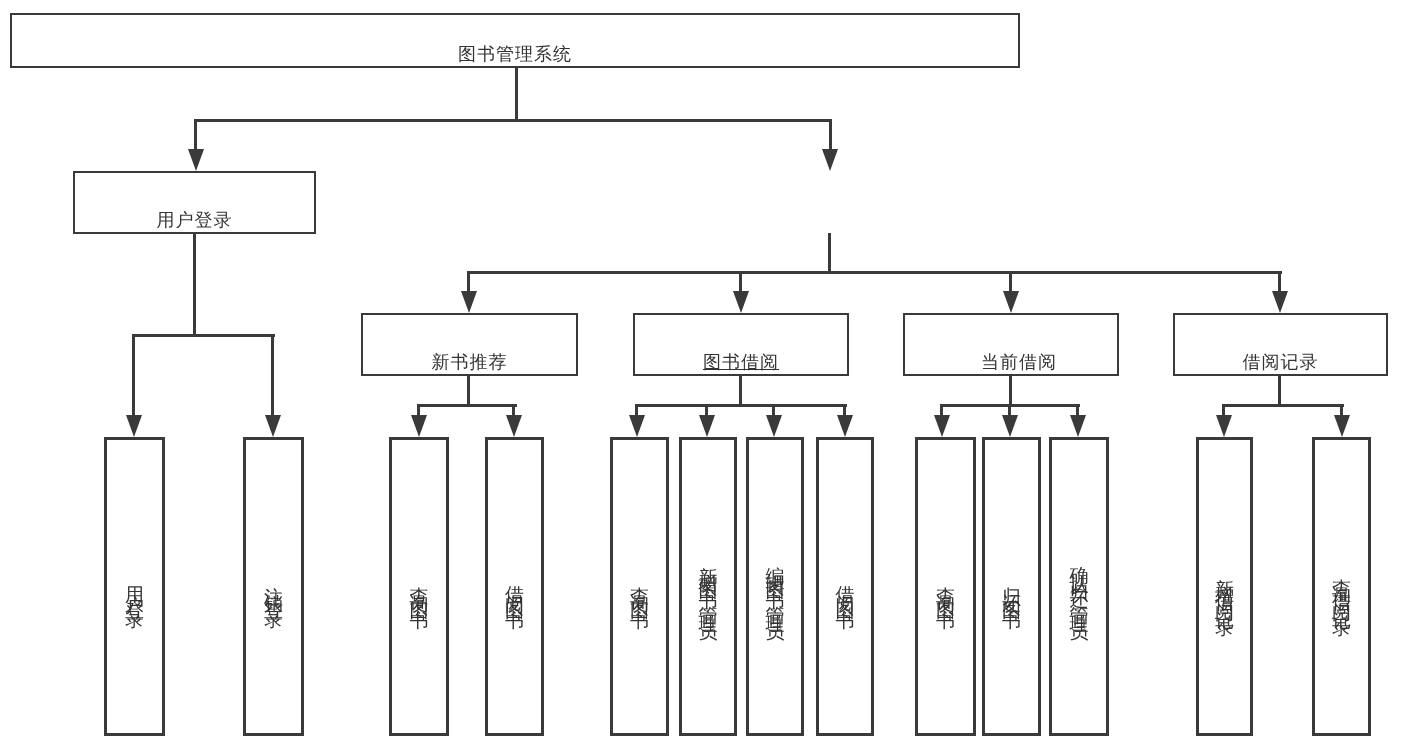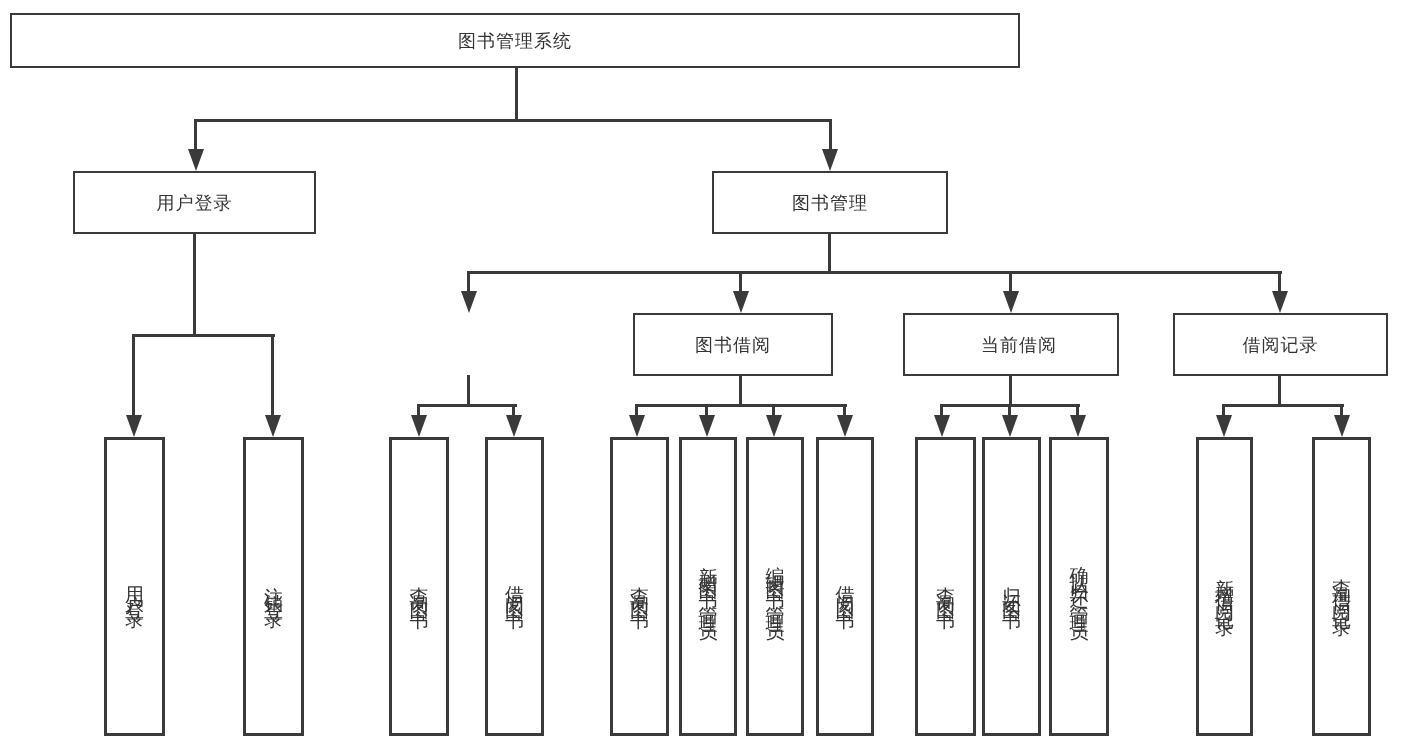--- a/index.html
+++ b/index.html
@@ -10,41 +10,41 @@
   }
   html,body{margin:0;padding:0;background:var(--background);}
   .stage{
     position:relative;width:1405px;height:747px;background:var(--background);
     font-family:"Liberation Sans","DejaVu Sans",sans-serif;color:var(--text);
     overflow:hidden;
   }
   
   .box{
     position:absolute;box-sizing:border-box;border:2px solid var(--line);
-    background:var(--background);display:flex;align-items:center;justify-content:center;
+    background:var(--background);display:flex;align-items:flex-end;justify-content:center;
     font-size:18px;letter-spacing:1px;color:var(--text);
   }
   .vbox{
     position:absolute;box-sizing:border-box;border:3px solid var(--line);
     background:var(--background);top:437px;height:299px;
     display:flex;align-items:center;justify-content:center;
     writing-mode:vertical-rl;text-orientation:mixed;
     font-size:19px;letter-spacing:8px;color:var(--text);
   }
   
   .v{position:absolute;width:3px;background:var(--line);}
   .h{position:absolute;height:3px;background:var(--line);}
   .a{position:absolute;width:0;height:0;border-left:8px solid transparent;
      border-right:8px solid transparent;border-top:22px solid var(--line);}
   
   .n-root{left:10px;top:13px;width:1010px;height:55px;}
   .n-user{left:73px;top:171px;width:243px;height:63px;}
   .n-mgmt{left:712px;top:171px;width:236px;height:63px;}
   .n-rec{left:361px;top:313px;width:217px;height:63px;}
-  .n-bor{left:633px;top:313px;width:200px;height:63px;}
+  .n-bor{left:633px;top:313px;width:216px;height:63px;text-decoration:underline;}
   .n-cur{left:903px;top:313px;width:216px;height:63px;padding-left:16px;}
   .n-log{left:1173px;top:313px;width:215px;height:63px;}
   
   .l1{left:104px;width:61px;}  .l2{left:243px;width:61px;}
   .l3{left:389px;width:60px;}  .l4{left:485px;width:59px;}
   .l5{left:610px;width:59px;}  .l6{left:679px;width:58px;}
   .l7{left:746px;width:58px;}  .l8{left:816px;width:58px;}
   .l9{left:915px;width:61px;}  .l10{left:982px;width:59px;}
   .l11{left:1049px;width:60px;} .l12{left:1196px;width:57px;}
   .l13{left:1312px;width:59px;}
@@ -120,22 +120,22 @@
     <div class="v" style="left:1340px;top:404px;height:13px"></div>
     <div class="a" style="left:1334px;top:415px"></div>
   </div>
 
   <div class="box n-root">
     <span>图书管理系统</span>
   </div>
   <div class="box n-user">
     <span>用户登录</span>
   </div>
-  <div class="box n-mgmt">
-    <span>图书管理</span>
+  <div class="box n-rec">
+    <span>新书推荐</span>
   </div>
   <div class="box n-bor">
     <span>图书借阅</span>
   </div>
   <div class="box n-cur">
     <span>当前借阅</span>
   </div>
   <div class="box n-log">
     <span>借阅记录</span>
   </div>

